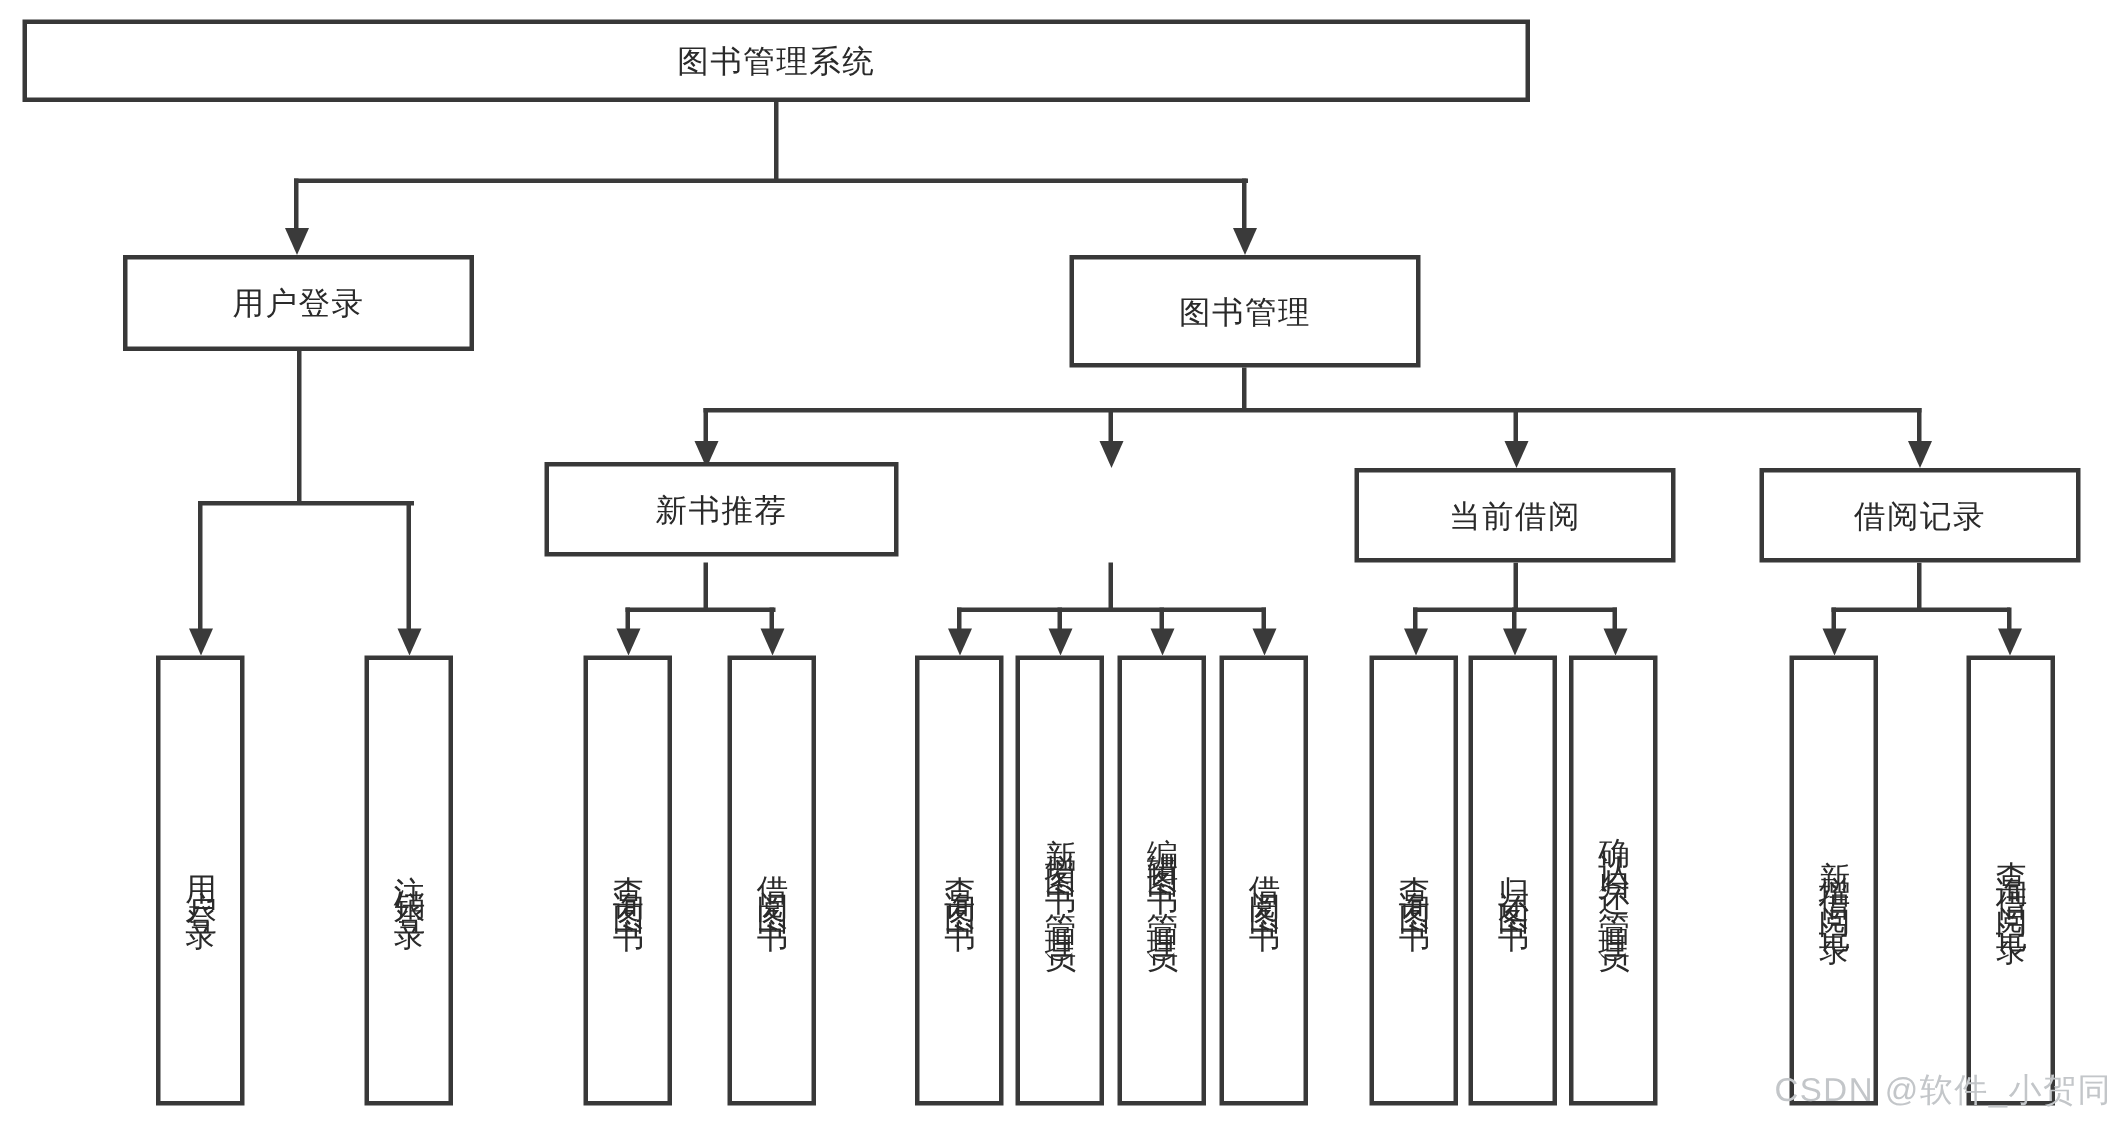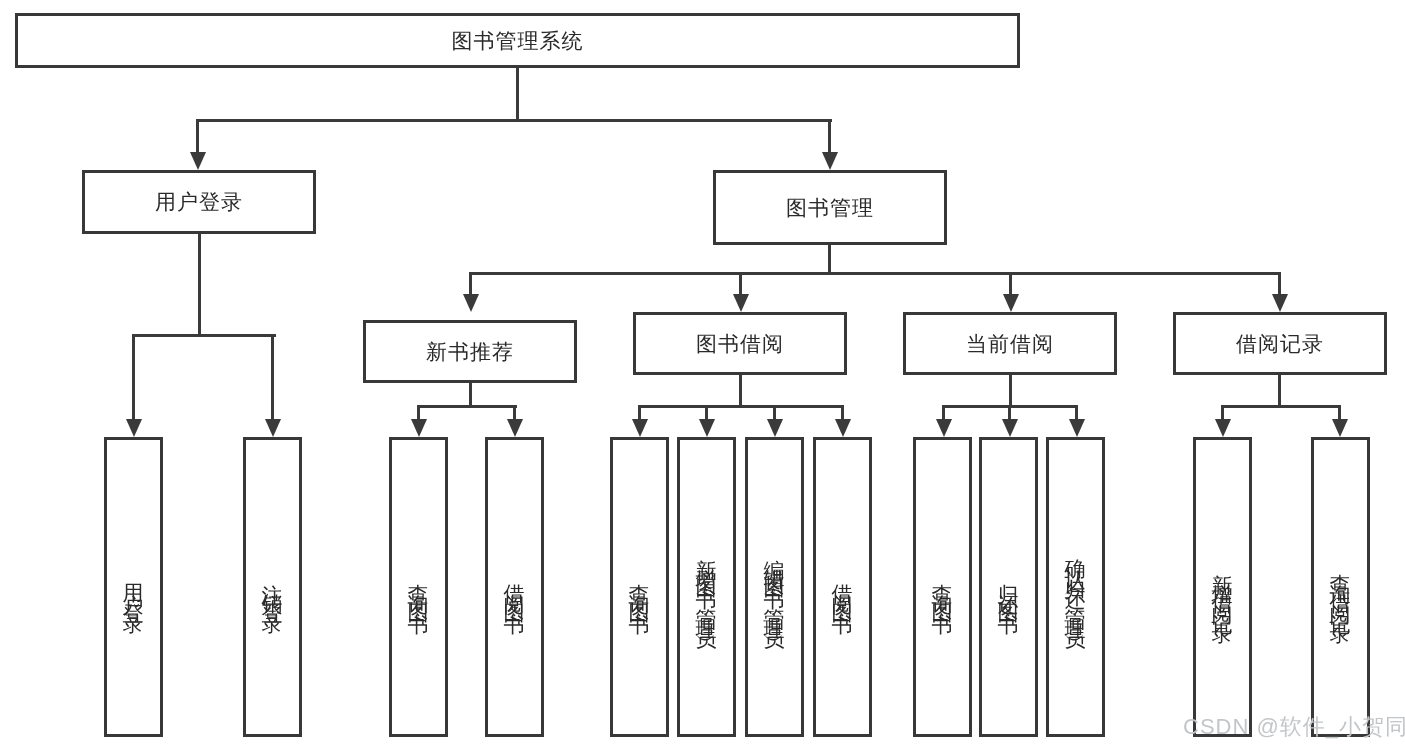--- a/index.html
+++ b/index.html
@@ -122,27 +122,24 @@
   </div>
 
   <div class="box hbox" style="left:82px;top:170px;width:234px;height:64px">
     <span>用户登录</span>
   </div>
 
   <div class="box hbox" style="left:713px;top:170px;width:234px;height:75px">
     <span>图书管理</span>
   </div>
 
-  <div class="box hbox" style="left:363px;top:320px;width:214px;height:63px">
+  <div class="box hbox" style="left:363px;top:308px;width:236px;height:63px">
     <span>新书推荐</span>
   </div>
 
-  <div class="box hbox" style="left:633px;top:312px;width:214px;height:63px">
-    <span>图书借阅</span>
-  </div>
 
   <div class="box hbox" style="left:1173px;top:312px;width:214px;height:63px">
     <span>借阅记录</span>
   </div>
 
   <div class="box hbox" style="left:903px;top:312px;width:214px;height:63px">
     <span>当前借阅</span>
   </div>
 
   <div class="box vbox" style="left:104px;top:437px;width:59px;height:300px">

